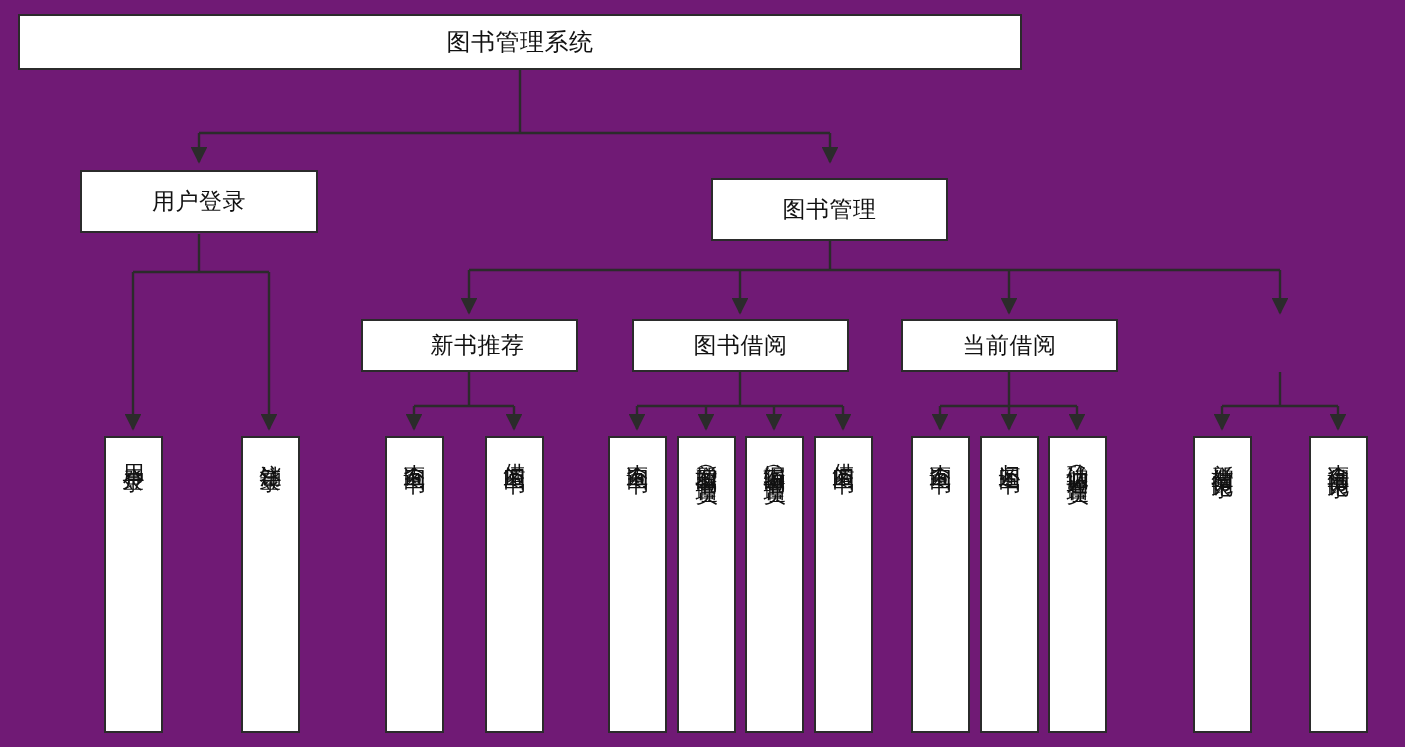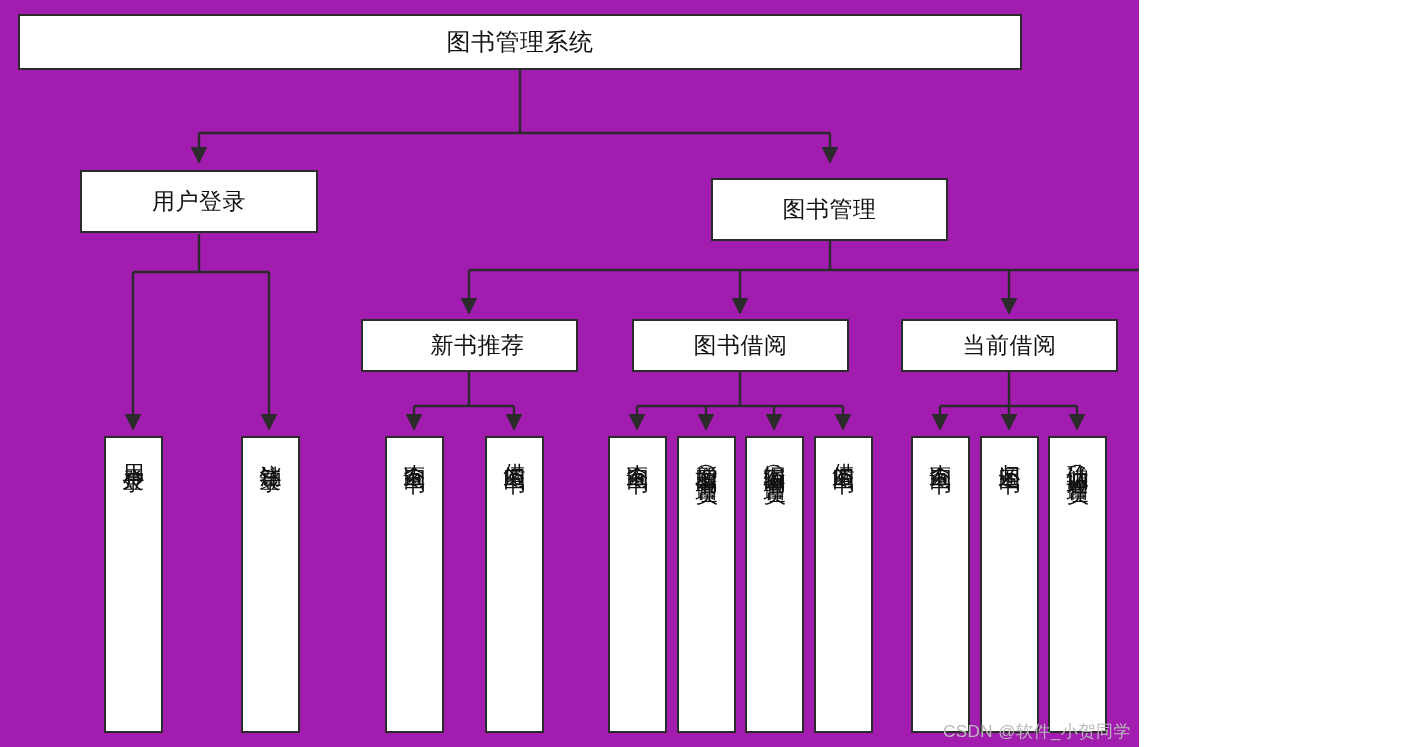--- a/index.html
+++ b/index.html
@@ -6,23 +6,23 @@
   html, body {
     margin: 0;
     padding: 0;
     background: #ffffff;
   }
   body {
     font-family: "Liberation Sans", "DejaVu Sans", sans-serif;
   }
   #diagram-root {
     position: relative;
-    width: 1139px;
+    width: 1405px;
     height: 747px;
-    background: #a21caf;
+    background: #701a75;
     overflow: hidden;
   }
   #diagram-svg {
     position: absolute;
     left: 0;
     top: 0;
     width: 1405px;
     height: 747px;
   }
   .node {
@@ -203,15 +203,14 @@
   </div>
 
   <div class="node vert" style="left:1193px; top:436px; width:59px; height:297px;">
     <span class="node-label">新增借阅记录</span>
   </div>
 
   <div class="node vert" style="left:1309px; top:436px; width:59px; height:297px;">
     <span class="node-label">查询借阅记录</span>
   </div>
 
-  <div class="watermark">CSDN @软件_小贺同学</div>
 
 </div>
 
 </body></html>

